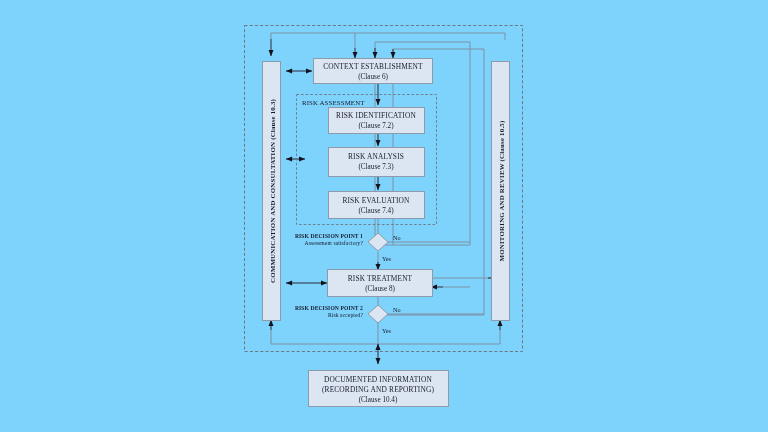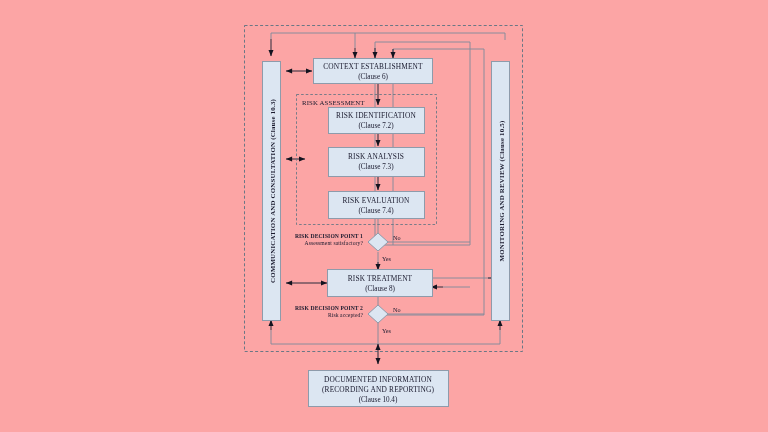--- a/index.html
+++ b/index.html
@@ -4,21 +4,21 @@
 <style>
   html, body {
     margin: 0;
     padding: 0;
     background: #e9f2fc;
   }
   #canvas {
     position: relative;
     width: 768px;
     height: 432px;
-    background: #fca5a5;
+    background: #7dd3fc;
     font-family: "Liberation Serif", serif;
     overflow: hidden;
   }
   #diagram-svg {
     position: absolute;
     top: 0; left: 0;
     width: 768px;
     height: 432px;
   }
   .node-text {

